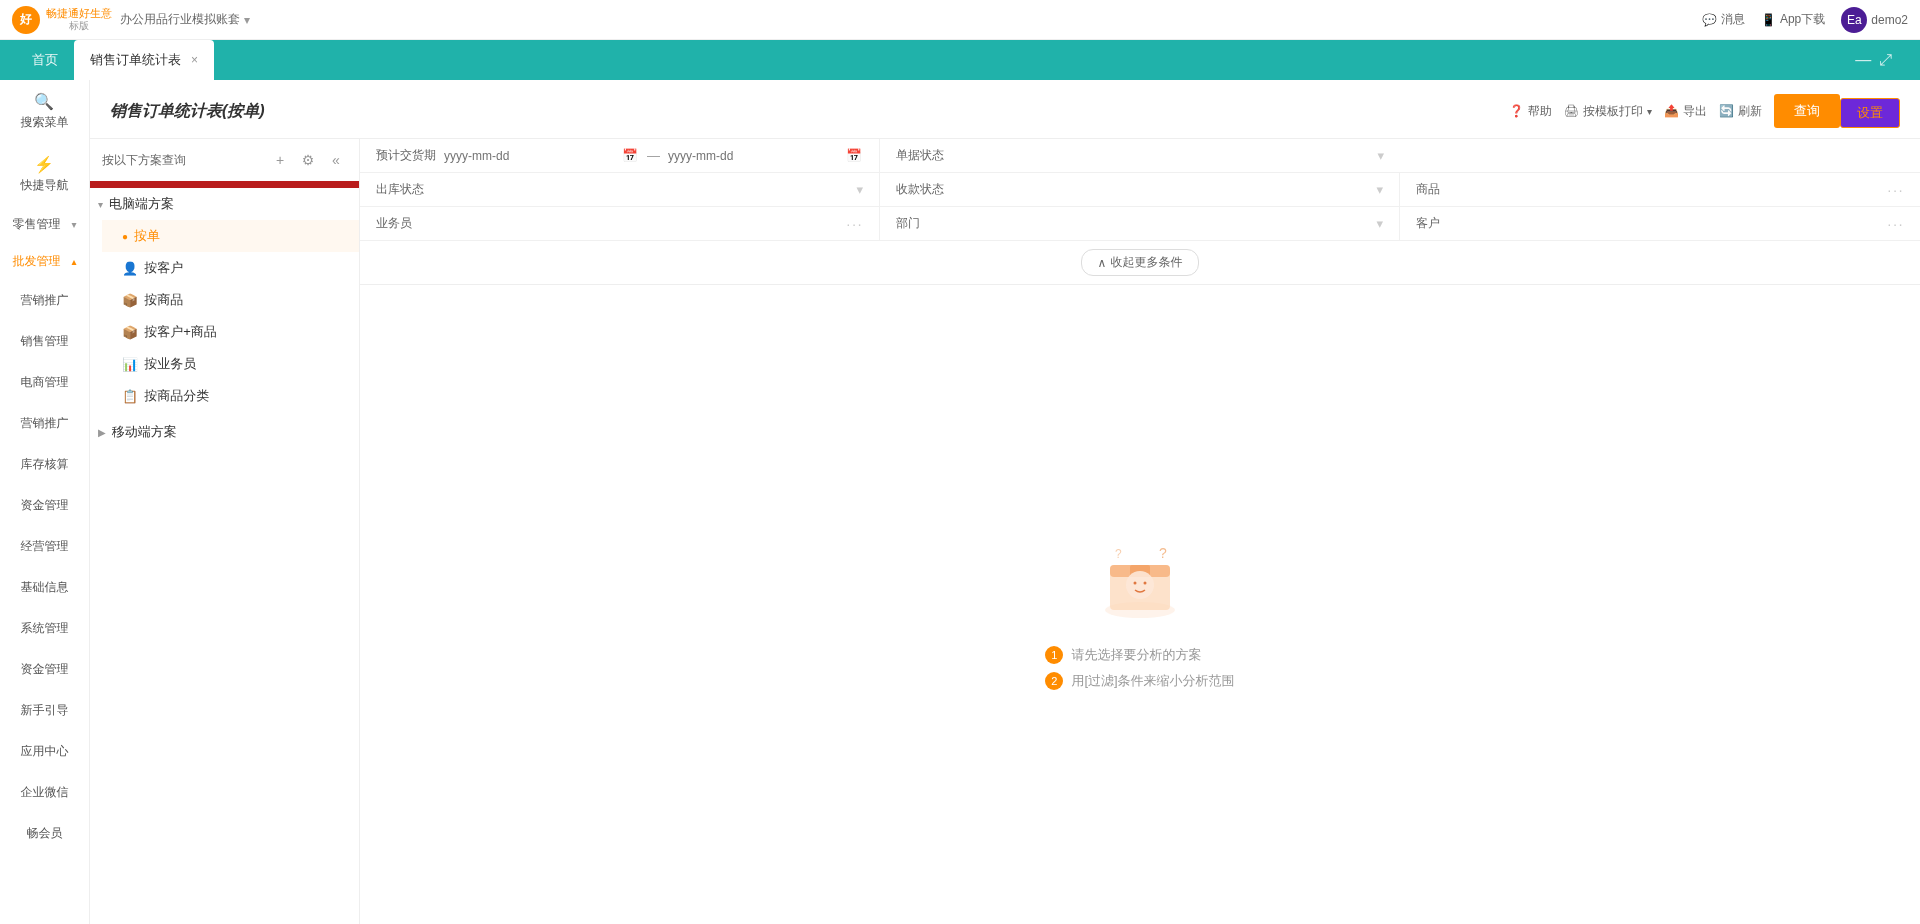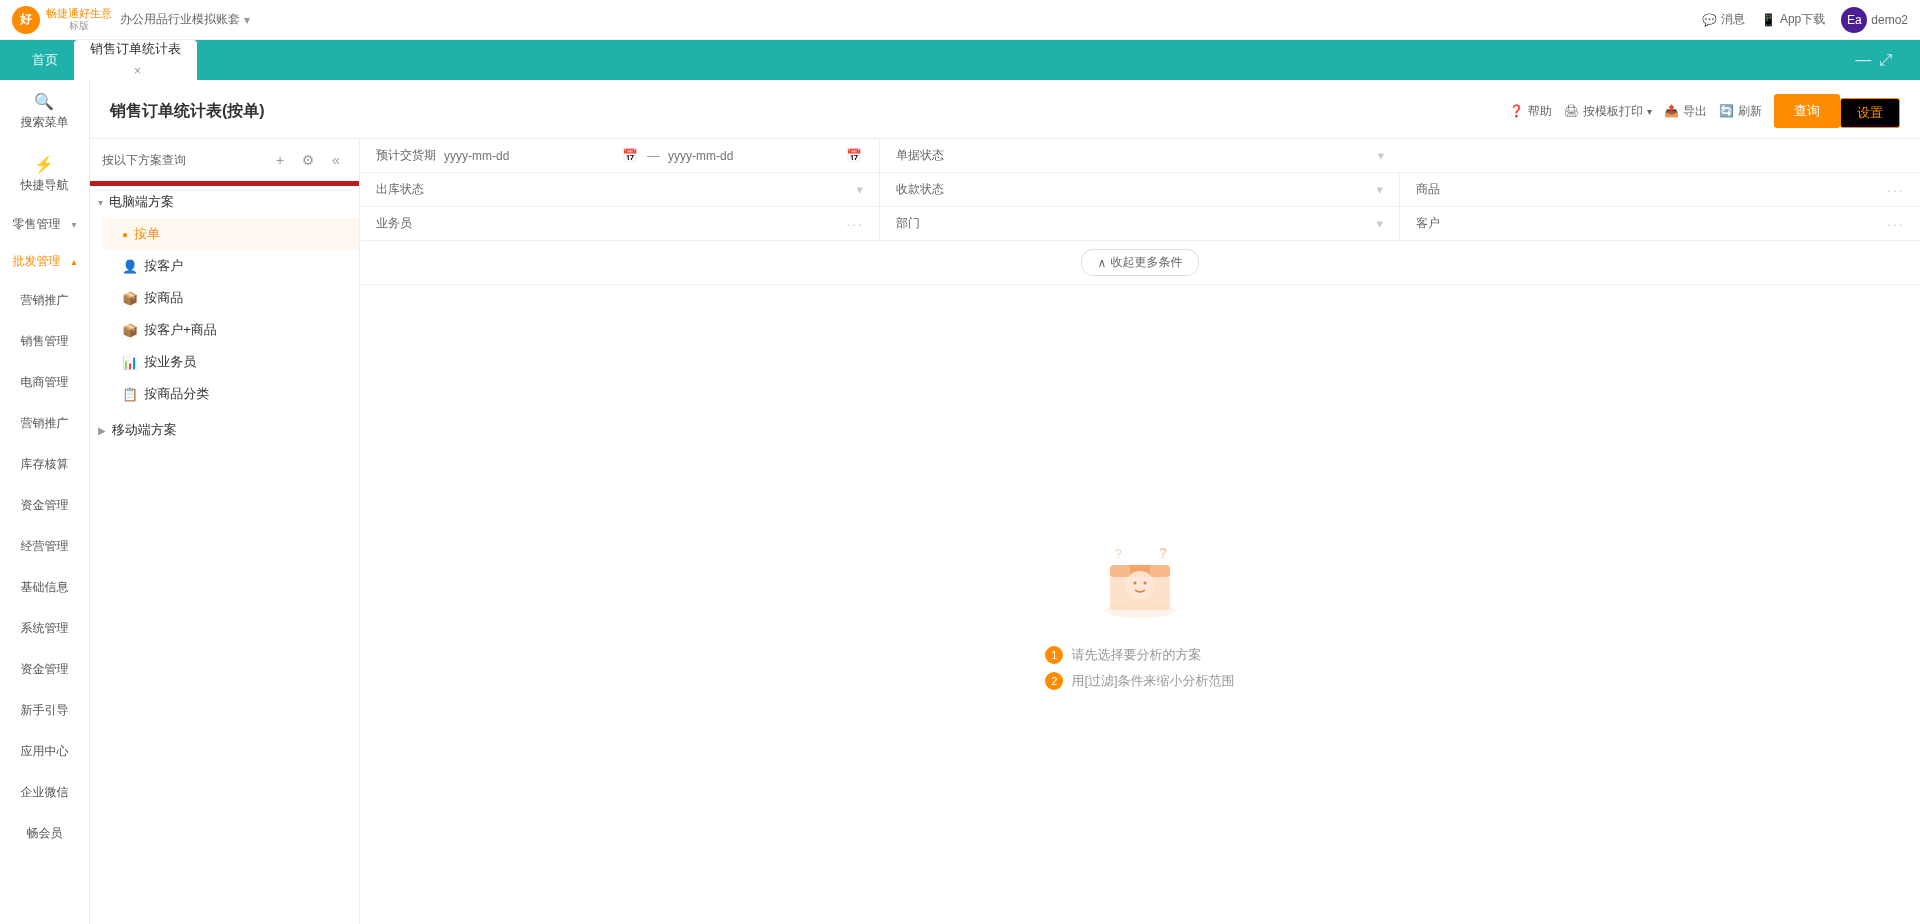--- a/index.html
+++ b/index.html
@@ -12,64 +12,64 @@
     .logo-circle { width: 28px; height: 28px; background: #ff8c00; border-radius: 50%; display: flex; align-items: center; justify-content: center; color: #fff; font-size: 12px; font-weight: bold; }
     .logo-text { font-size: 11px; color: #ff8c00; line-height: 1.2; }
     .breadcrumb-area { display: flex; align-items: center; gap: 4px; font-size: 12px; color: #666; }
     .top-bar-right { display: flex; align-items: center; gap: 16px; font-size: 12px; color: #666; }
     .top-right-item { display: flex; align-items: center; gap: 4px; cursor: pointer; }
     .avatar { width: 26px; height: 26px; background: #4c1d95; border-radius: 50%; display: flex; align-items: center; justify-content: center; color: #fff; font-size: 12px; }
 
     
     .tab-bar { height: 40px; background: #20b2aa; display: flex; align-items: center; padding: 16px; flex-shrink: 0; }
     .tab-item { height: 40px; display: flex; align-items: center; padding: 0 16px; font-size: 13px; color: rgba(255,255,255,0.8); cursor: pointer; gap: 6px; }
-    .tab-item.active { background: #fff; color: #333; border-radius: 4px 4px 0 0; flex-direction: column; }
+    .tab-item.active { background: #fff; color: #333; border-radius: 4px 4px 0 0; }
     .tab-close { color: #999; font-size: 12px; margin-left: 4px; }
     .tab-home { color: rgba(255,255,255,0.9); }
     .tab-bar-right { margin-left: auto; display: flex; align-items: center; gap: 8px; padding-right: 12px; }
     .tab-bar-btn { color: rgba(255,255,255,0.8); font-size: 16px; cursor: pointer; }
 
     
     .main-content { display: flex; flex: 1; overflow: hidden; }
 
     
     .sidebar { width: 90px; background: #fff; border-right: 1px solid #eee; display: flex; flex-direction: column; flex-shrink: 0; overflow-y: auto; }
     .sidebar-item { padding: 12px 0; display: flex; flex-direction: column; align-items: center; cursor: pointer; font-size: 12px; color: #555; gap: 3px; }
     .sidebar-item .si-icon { font-size: 16px; }
     .sidebar-item.active { color: #ff8c00; }
     .sidebar-item.has-arrow { flex-direction: row; justify-content: center; gap: 11px; padding: 10px 8px; }
 
     
     .content-area { flex: 1; overflow: auto; display: flex; flex-direction: column; }
 
     
     .page-header { background: #fff; padding: 14px 20px 10px; display: flex; align-items: center; justify-content: space-between; border-bottom: 1px solid #eee; flex-shrink: 0; }
-    .page-title { font-size: 16px; font-weight: bold; color: #333; }
+    .page-title { font-size: 16px; font-weight: bold; color: #333; font-style: italic; }
     .page-actions { display: flex; align-items: center; gap: 12px; font-size: 12px; color: #666; }
     .page-action-item { display: flex; align-items: center; gap: 4px; cursor: pointer; }
     .btn-search { background: #ff8c00; color: #fff; border: none; padding: 6px 20px; border-radius: 3px; cursor: pointer; font-size: 13px; }
-    .btn-set { background: #000000; color: #ff8c00; border: 1px solid #ff8c00; padding: 5px 16px; border-radius: 3px; cursor: pointer; font-size: 13px; margin-top: 4px; }
+    .btn-set { background: #6d28d9; color: #ff8c00; border: 1px solid #ff8c00; padding: 5px 16px; border-radius: 3px; cursor: pointer; font-size: 13px; margin-top: 4px; }
     .date-btn { padding: 2px 8px; font-size: 12px; color: #666; cursor: pointer; border-radius: 2px; }
     .date-btn.active { background: #ff8c00; color: #fff; border-radius: 10px; padding: 2px 10px; }
     .date-dash { color: #999; }
     .dots-btn { color: #ccc; font-size: 14px; cursor: pointer; letter-spacing: 1px; }
 
     
     .collapse-bar { display: flex; align-items: center; justify-content: center; padding: 8px; background: #fff; border-bottom: 1px solid #eee; cursor: pointer; }
     .collapse-btn { display: flex; align-items: center; gap: 4px; font-size: 12px; color: #666; padding: 4px 16px; border: 1px solid #ddd; border-radius: 12px; background: #fff; cursor: pointer; }
 
     
     .empty-area { flex: 1; display: flex; flex-direction: column; align-items: center; justify-content: center; background: #fff; gap: 16px; }
     .empty-tips { display: flex; flex-direction: column; gap: 8px; }
     .empty-tip { display: flex; align-items: center; gap: 8px; font-size: 13px; color: #999; }
     .tip-num { width: 18px; height: 18px; background: #ff8c00; color: #fff; border-radius: 50%; display: flex; align-items: center; justify-content: center; font-size: 11px; flex-shrink: 0; }
 
     
     .left-panel { width: 270px; background: #fff; border-right: 1px solid #eee; flex-shrink: 0; overflow-y: auto; }
-    .left-panel-header { padding: 10px 12px; display: flex; align-items: center; gap: 6px; border-bottom: 5px solid #b91c1c; }
+    .left-panel-header { padding: 10px 12px; display: flex; align-items: center; gap: 6px; border-bottom: 7px solid #b91c1c; }
     .left-panel-title { font-size: 12px; color: #666; flex: 1; }
     .lp-icon-btn { width: 22px; height: 22px; display: flex; align-items: center; justify-content: center; cursor: pointer; color: #999; font-size: 14px; border-radius: 3px; }
     .tree-item { display: flex; align-items: center; gap: 6px; padding: 7px 12px 7px 20px; cursor: pointer; font-size: 13px; color: #333; }
     .tree-item.selected { color: #ff8c00; background: #fff8f0; }
     .tree-item.parent { padding-left: 8px; font-weight: 500; }
     .tree-sub { padding-left: 12px; }
 
     
     .right-panel { flex: 1; display: flex; flex-direction: column; overflow: hidden; }
     .filter-label-sm { font-size: 12px; color: #666; white-space: nowrap; }

